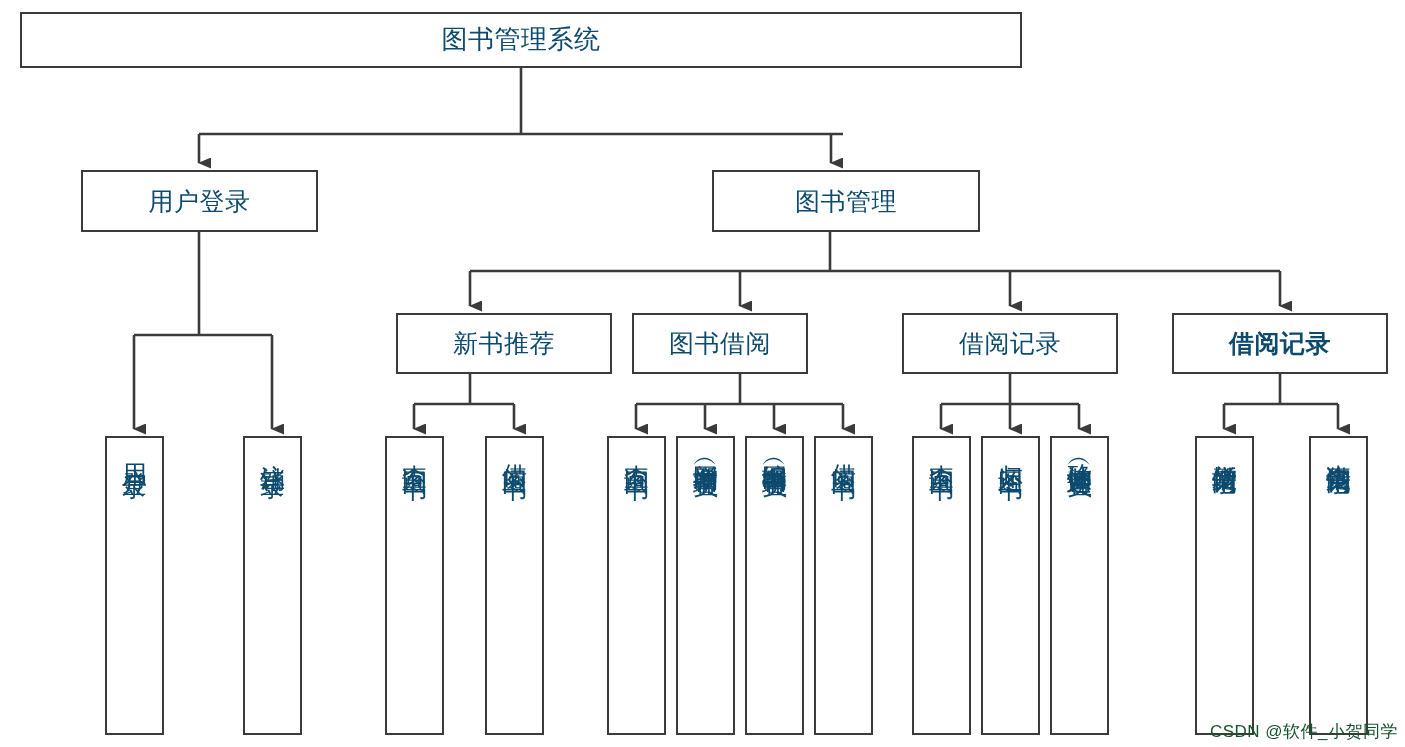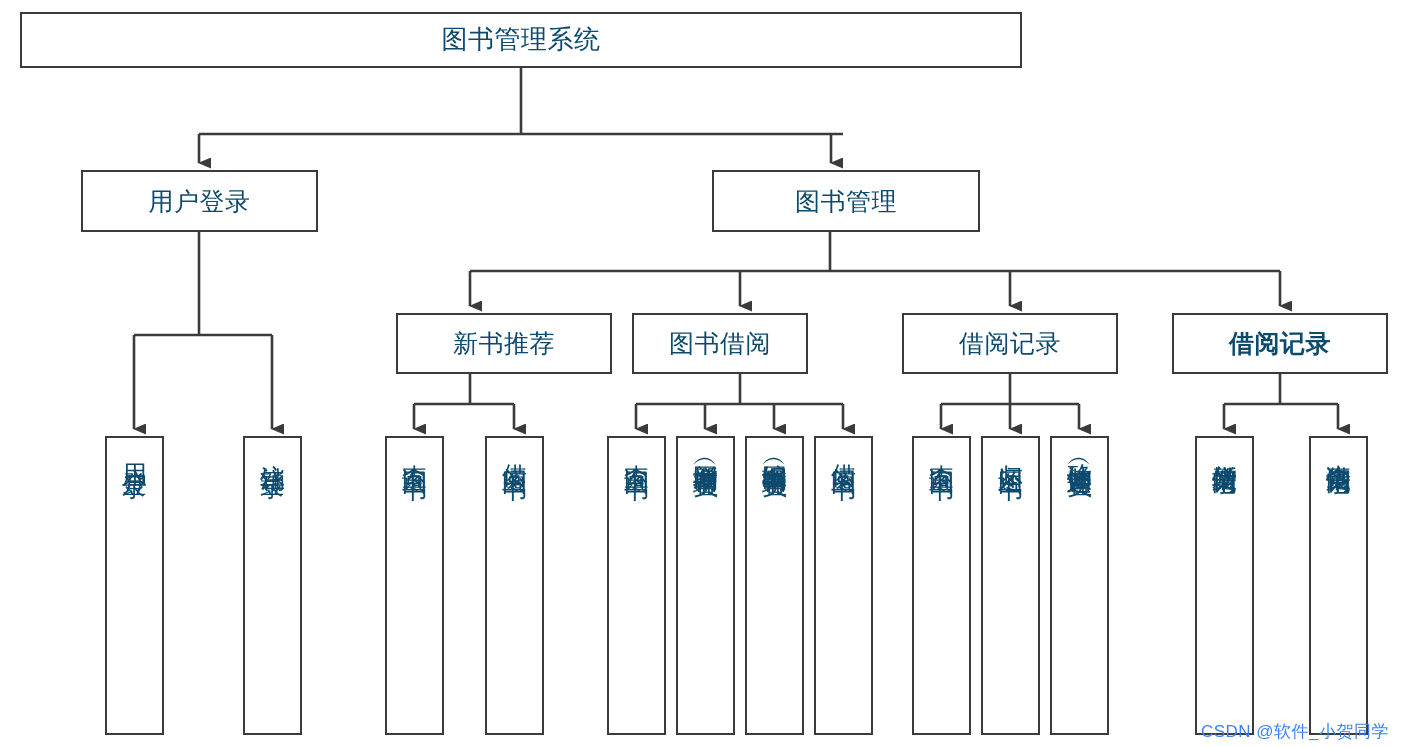--- a/index.html
+++ b/index.html
@@ -72,24 +72,24 @@
   .link-line {
     stroke: #3b3b3b;
     stroke-width: 2.6;
     fill: none;
   }
   .arrow-head {
     fill: #3b3b3b;
   }
   .watermark {
     position: absolute;
-    right: 16px;
+    right: 7px;
     bottom: 4px;
     font-size: 17px;
-    color: #3b82f6;
+    color: #14532d;
     letter-spacing: 0.5px;
     user-select: none;
   }
 </style>
 </head>
 <body>
 
 <div id="canvas">
 
   <svg class="links" viewBox="0 0 1405 747">

